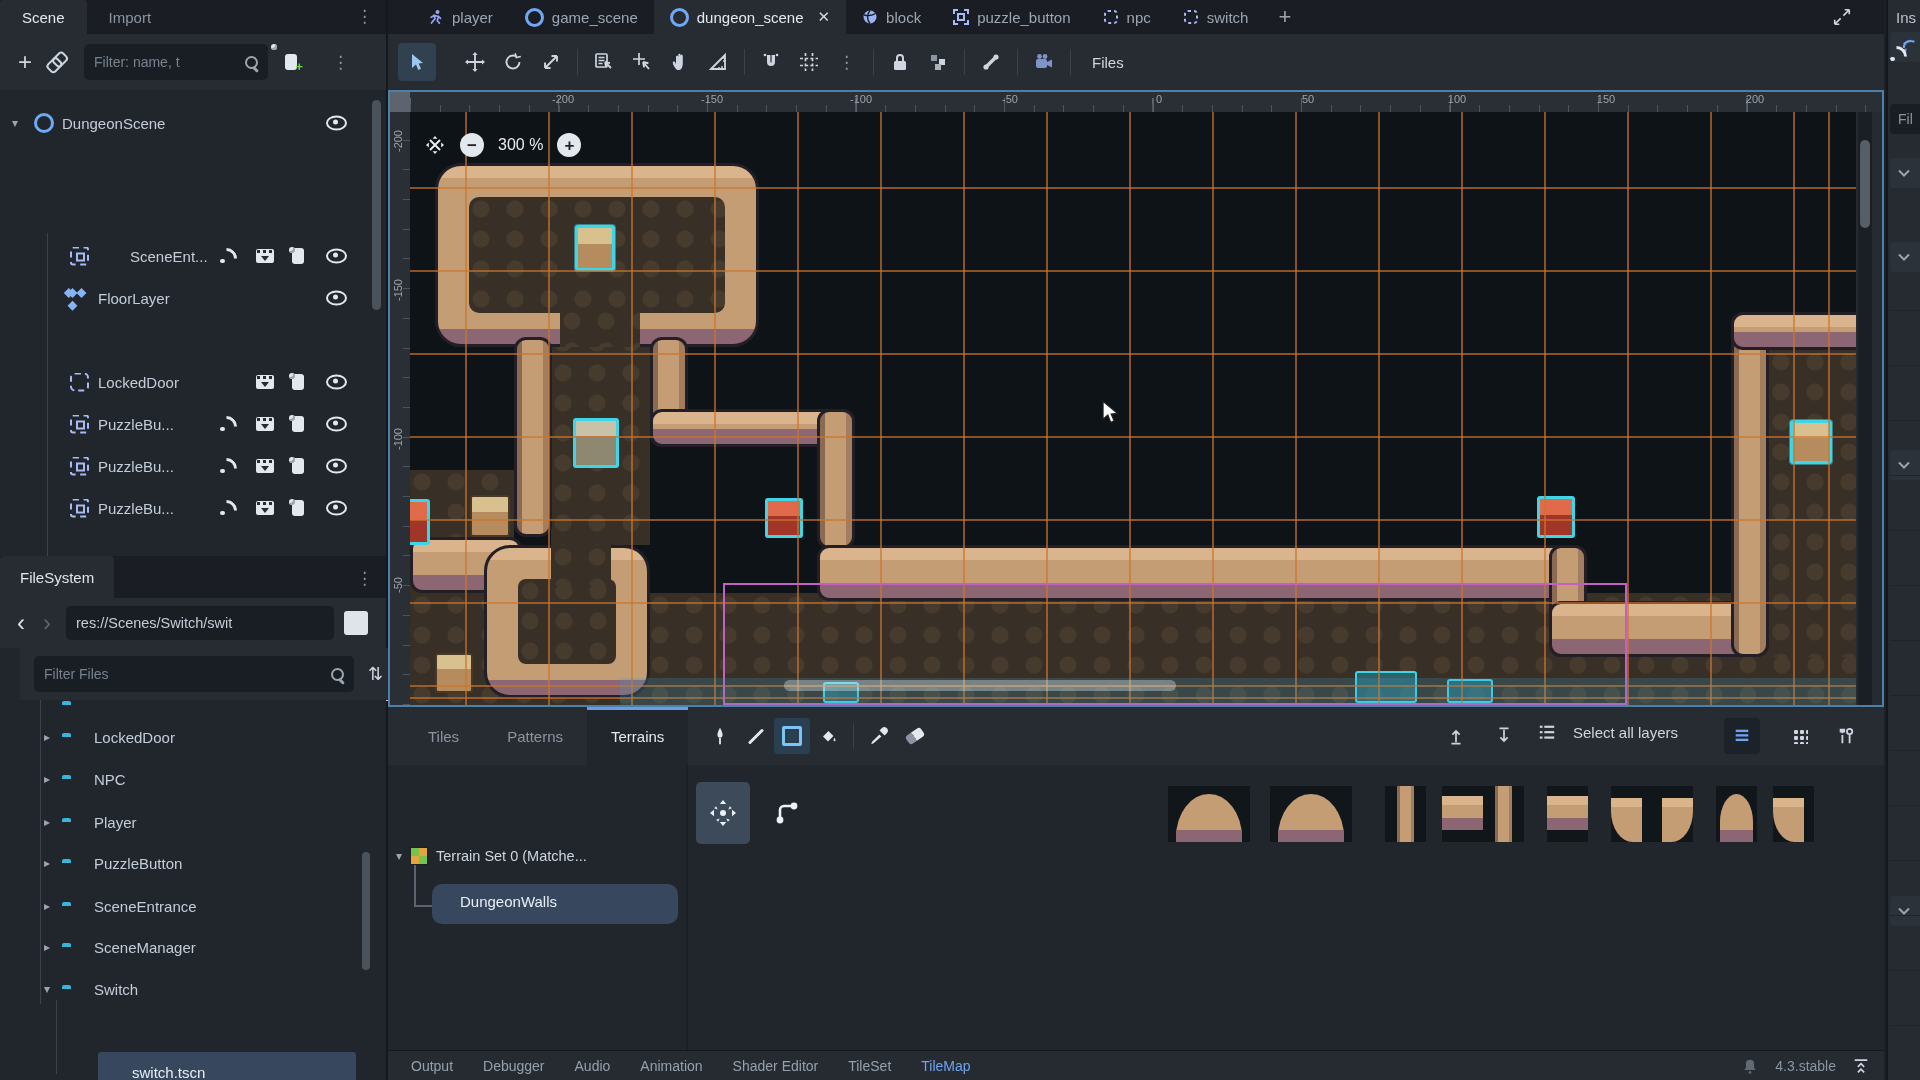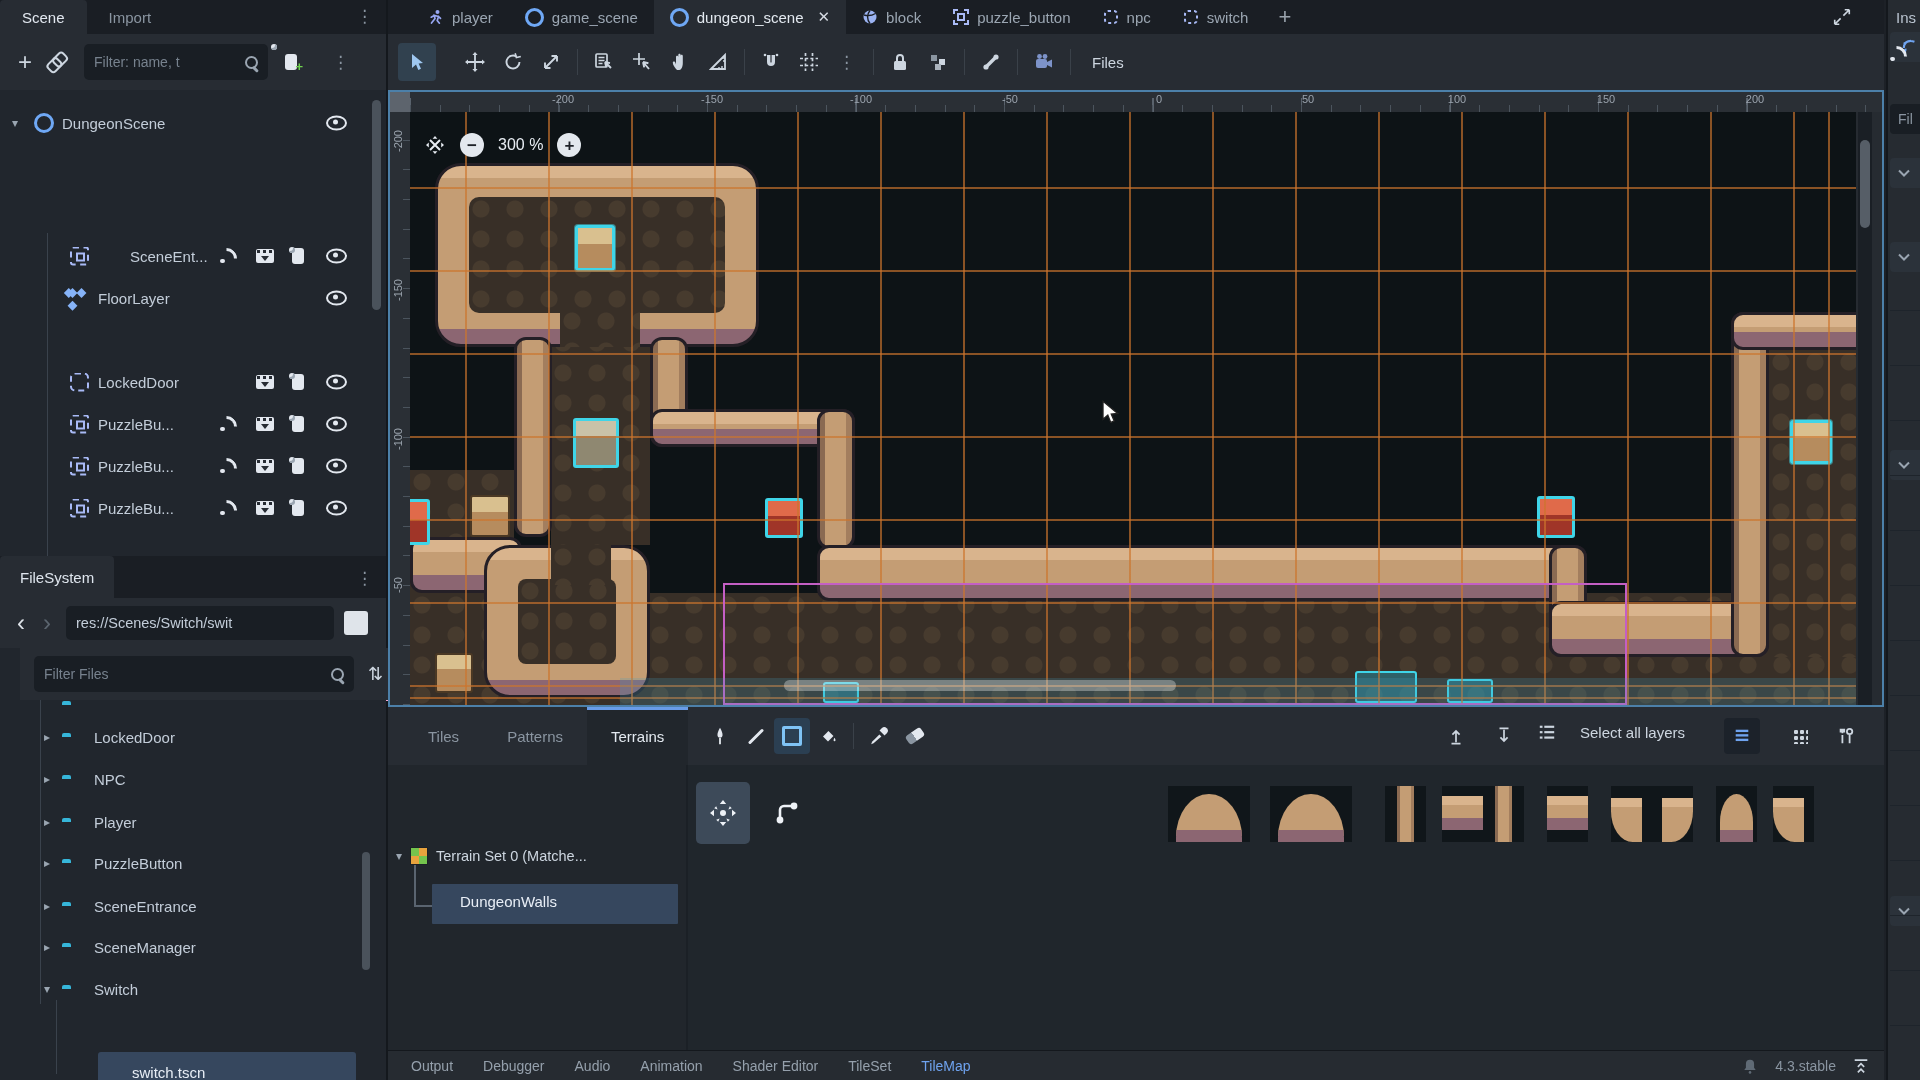--- a/index.html
+++ b/index.html
@@ -118,21 +118,21 @@
   .bp-tabbar{position:absolute;left:0;top:0;width:1496px;height:58px;background:#272c33;border-bottom:1px solid #1b2026;display:flex;align-items:center;}
   .bp-tab{height:58px;display:flex;align-items:center;padding:0 24px;font-size:15px;color:#8a95a1;position:relative;}
   .bp-tab.active{background:#21262c;color:#e3e9f0;}
   .bp-tab.active::before{content:"";position:absolute;left:0;top:0;right:0;height:3px;background:#699ce8;}
   .bp-toolbtn{width:36px;height:36px;display:flex;align-items:center;justify-content:center;border-radius:4px;}
   .bp-toolbtn.active{background:#2b3f52;}
   .terrain-pane{position:absolute;left:0;top:58px;width:298px;height:285px;background:#21262c;border-right:2px solid #1b2026;}
   .palette-pane{position:absolute;left:300px;top:58px;width:1196px;height:285px;background:#20262c;}
   .terrow{position:absolute;display:flex;align-items:center;gap:8px;font-size:14.5px;color:#cdd6e0;}
   .ticon{width:16px;height:16px;border:1px solid #1b2026;background:conic-gradient(#e8a33d 0 25%,#74c44d 25% 50%,#e8a33d 50% 75%,#74c44d 75%);}
-  .terr-sel{position:absolute;left:44px;top:119px;width:246px;height:40px;background:#36475e;border-radius:1px;}
+  .terr-sel{position:absolute;left:44px;top:119px;width:246px;height:40px;background:#36475e;border-radius:10px;}
   .modebtn{position:absolute;width:54px;height:62px;display:flex;align-items:center;justify-content:center;border-radius:5px;}
   .modebtn.active{background:#3d4a59;}
   .ptile{position:absolute;top:21px;width:41px;height:56px;background:#10161a;overflow:hidden;}
   .ptile i{position:absolute;background:#c49d74;}
   .pa i{left:4px;right:4px;top:8px;bottom:0;border-radius:60% 60% 0 0/70% 70% 0 0;border-bottom:12px solid #8c6672;}
   .pal i{left:8px;right:-8px;top:8px;bottom:0;border-radius:80% 0 0 0/90% 0 0 0;border-bottom:12px solid #8c6672;}
   .par i{left:-8px;right:8px;top:8px;bottom:0;border-radius:0 80% 0 0/0 90% 0 0;border-bottom:12px solid #8c6672;}
   .pv i{left:12px;right:12px;top:0;bottom:0;box-shadow:inset 3px 0 0 #8a6a52,inset -3px 0 0 #a37e5e;}
   .ph i{left:0;right:0;top:10px;height:34px;background:linear-gradient(#d9b48d 0 9px,#c49d74 9px 22px,#8c6672 22px);}
   .pcbl i{left:0;right:10px;top:12px;bottom:0;border-radius:0 0 0 70%;background:linear-gradient(#d9b48d 0 9px,#c49d74 9px);}
@@ -586,21 +586,21 @@
         <div class="abs bp-toolbtn" style="left:1050px;">
           <svg width="18" height="18" viewBox="0 0 20 20" stroke="#cdd6e0" stroke-width="1.9" fill="none">
               <path d="M10 17 V5 M6 8.5 L10 4.5 L14 8.5 M5 18.5 h10"></path>
             </svg>
         </div>
         <div class="abs bp-toolbtn" style="left:1098px;">
           <svg width="18" height="18" viewBox="0 0 20 20" stroke="#cdd6e0" stroke-width="1.9" fill="none">
               <path d="M10 3 V15 M6 11.5 L10 15.5 L14 11.5 M5 1.5 h10"></path>
             </svg>
         </div>
-        <div class="abs" style="left:1150px;top:16px;display:flex;align-items:center;gap:24px;">
+        <div class="abs" style="left:1150px;top:16px;display:flex;align-items:center;gap:17px;">
           <svg width="18" height="18" viewBox="0 0 20 20">
               <g fill="#cdd6e0">
                 <rect x="2" y="3" width="3" height="2.4"></rect>
                 <rect x="7" y="3" width="11" height="2.4"></rect>
                 <rect x="2" y="9" width="3" height="2.4"></rect>
                 <rect x="7" y="9" width="11" height="2.4"></rect>
                 <rect x="2" y="15" width="3" height="2.4"></rect>
                 <rect x="7" y="15" width="11" height="2.4"></rect>
               </g>
             </svg>

